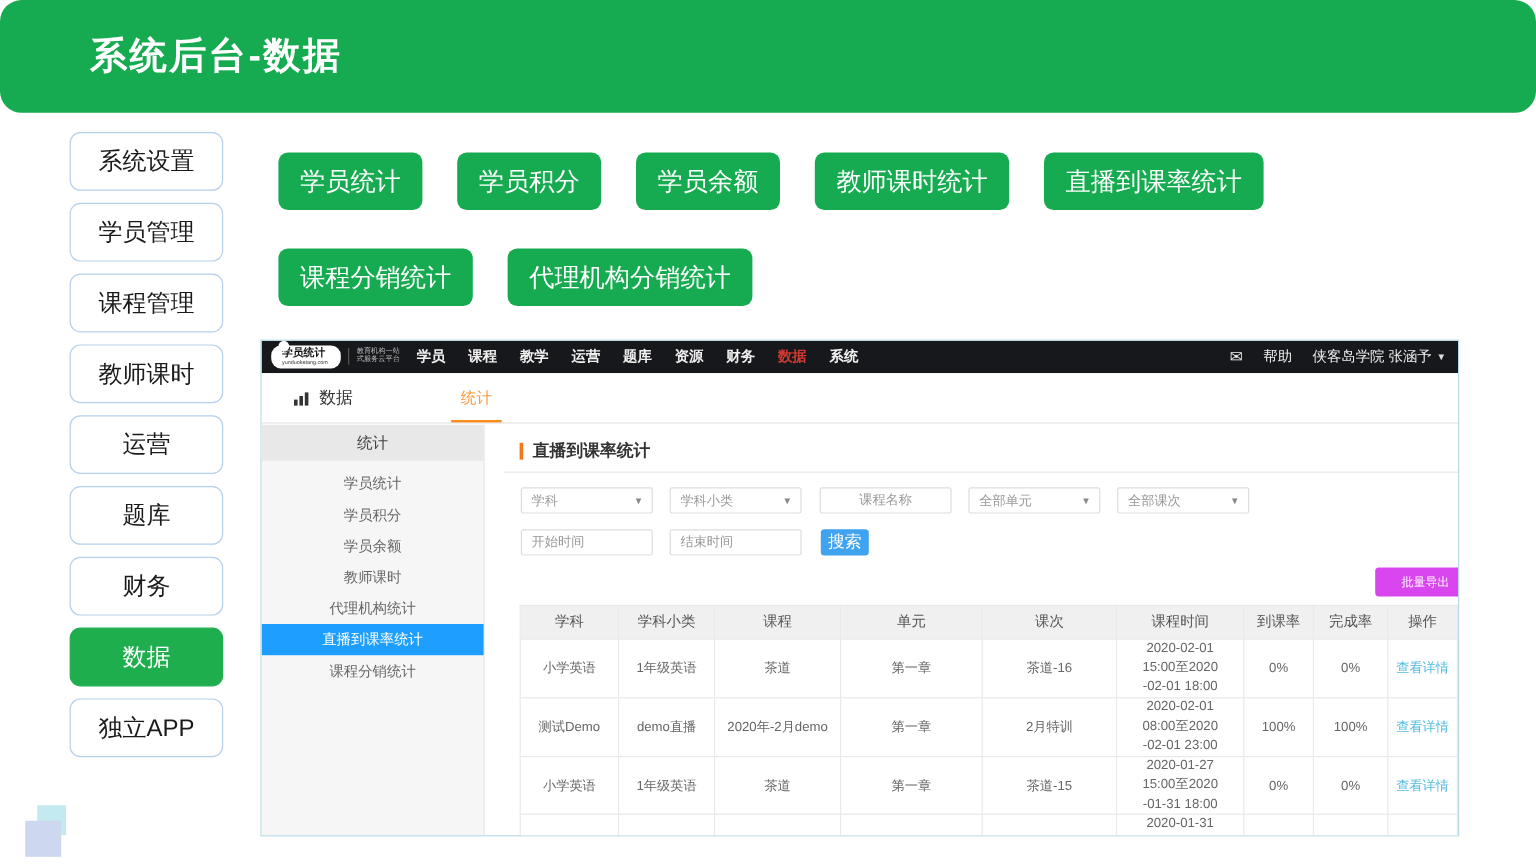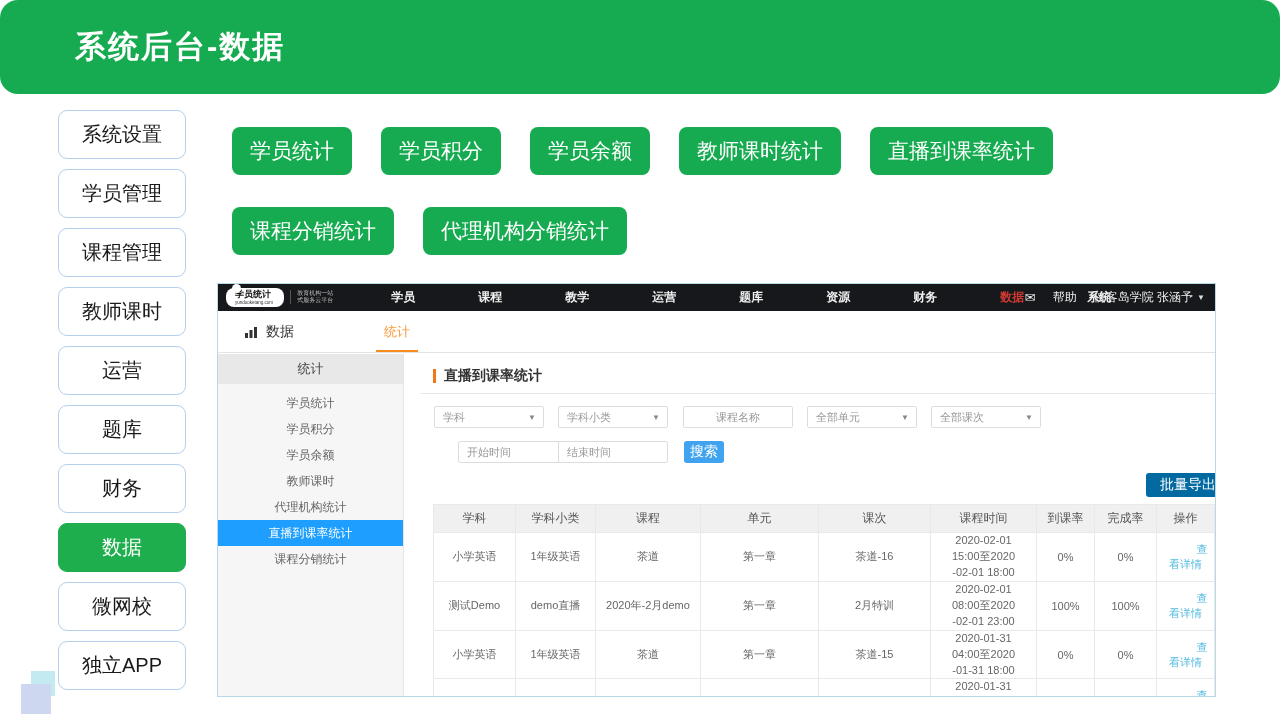--- a/index.html
+++ b/index.html
@@ -32,21 +32,21 @@
 
   
   .topbar { position:relative; height:27px; background:#17181b; display:flex; align-items:center; padding:0 8px; }
   .logo-wrap { display:flex; align-items:center; gap:6px; }
   .logo-cloud { position:relative; background:#fff; border-radius:8px; padding:2px 7px 2px 9px; font-size:9px; font-weight:bold; color:#111; line-height:1.1; }
   .logo-cloud::before { content:""; position:absolute; left:6px; top:-4px; width:9px; height:9px; background:#fff; border-radius:50%; }
   .logo-sub { display:block; font-weight:normal; font-size:5px; color:#333; transform:scale(.9); transform-origin:left; }
   .logo-sep { width:1px; height:14px; background:#555; }
   .logo-tag { font-size:6px; color:#bbb; line-height:1.3; }
   .topnav { display:flex; gap:19px; margin-left:14px; font-size:12px; font-weight:bold; color:#f0f0f0; }
-  .topnav span { cursor:pointer;margin-left:44px; }
+  .topnav span { cursor:pointer; }
   .topnav .nav-active { color:#d03a34; }
   .topbar-right { position:absolute; right:10px; top:0; height:27px; display:flex; align-items:center; gap:17px; font-size:12px; color:#eee; }
   .mail-icon { font-size:13px; cursor:pointer; }
   .user-chip { display:flex; align-items:center; gap:4px; cursor:pointer; white-space:nowrap; }
   .caret-down { font-size:8px; color:#ddd; }
 
   
   .crumb { position:relative; height:42px; background:#fff; border-bottom:1px solid #e3e3e3; display:flex; align-items:center; }
   .crumb-left { display:flex; align-items:center; gap:7px; margin-left:26px; font-size:14px; color:#333; }
   .crumb-tab { position:absolute; left:166px; top:0; height:100%; display:flex; align-items:center; font-size:13px; color:#fb9a3c; cursor:pointer; }
@@ -67,48 +67,47 @@
   .divider { position:absolute; left:16px; right:0; top:39px; height:1px; background:#e8e8e8; }
 
   .f-item { position:absolute; width:110px; height:22px; border:1px solid #ddd; border-radius:2px; background:#fff;
             font-size:11px; color:#999; display:flex; align-items:center; padding:0 8px; cursor:pointer; }
   .f-item .caret { position:absolute; right:7px; font-size:8px; color:#888; }
   input.f-item { cursor:text; }
   input.f-item::placeholder { color:#999; }
 
   .btn-search { position:absolute; left:280px; top:87px; width:40px; height:22px; background:#40a3ef; border:none; border-radius:3px;
                 color:#fff; font-size:14px; cursor:pointer; font-family:inherit; }
-  .btn-export { position:absolute; left:742px; top:119px; width:84px; height:24px; background:#0369a1; border:none; border-radius:3px;
-                color:#fff; font-size:14px; cursor:pointer; font-family:inherit; }
+  .btn-export { position:absolute; left:742px; top:119px; width:84px; height:24px; background:#d946ef; border:none; border-radius:3px;
+                color:#fff; font-size:10px; cursor:pointer; font-family:inherit; }
 
   .tbl { position:absolute; left:29px; top:150px; width:781px; border-collapse:collapse; table-layout:fixed; }
   .tbl th { background:#f0f0f0; height:28px; font-size:12px; font-weight:normal; color:#555; border:1px solid #e9e9e9; }
   .tbl td { height:33px; font-size:11px; color:#666; text-align:center; border:1px solid #e9e9e9; padding:0 4px; background:#fff; }
   .tbl td.time { word-break:break-all; line-height:1.45; padding:0 21px; }
-  .detail-link { color:#54bbe0; cursor:pointer;margin-left:33px; }
+  .detail-link { color:#54bbe0; cursor:pointer; }
 </style>
 </head>
 <body>
 
 <div class="page">
 
   <div class="banner">
     <div class="banner-title">系统后台-数据</div>
   </div>
 
   <div class="sidebar">
     <div class="side-btn">系统设置</div>
     <div class="side-btn">学员管理</div>
     <div class="side-btn">课程管理</div>
     <div class="side-btn">教师课时</div>
     <div class="side-btn">运营</div>
     <div class="side-btn">题库</div>
     <div class="side-btn">财务</div>
     <div class="side-btn active">数据</div>
-    <div class="side-btn">微网校</div>
     <div class="side-btn">独立APP</div>
   </div>
 
   <div class="deco-cyan"></div>
   <div class="deco-blue"></div>
 
   <div class="qbtns">
     <div class="qrow">
       <div class="qbtn">学员统计</div>
       <div class="qbtn">学员积分</div>
@@ -202,21 +201,21 @@
         <input class="f-item" style="left: 279px; top: 52px; text-align: center;" placeholder="课程名称">
         <div class="f-item" style="left:403px; top:52px;">
           <span>全部单元</span>
           <span class="caret">▼</span>
         </div>
         <div class="f-item" style="left:527px; top:52px;">
           <span>全部课次</span>
           <span class="caret">▼</span>
         </div>
 
-        <input class="f-item" style="left: 30px; top: 87px; margin-left: 24px;" placeholder="开始时间">
+        <input class="f-item" style="left: 30px; top: 87px;" placeholder="开始时间">
         <input class="f-item" style="left: 154px; top: 87px;" placeholder="结束时间">
         <button class="btn-search">搜索</button>
 
         <button class="btn-export">批量导出</button>
 
         <table class="tbl">
           <colgroup>
             <col style="width:82px">
               <col style="width:80px">
               <col style="width:105px">
@@ -262,21 +261,21 @@
               <td>100%</td>
               <td>100%</td>
               <td><span class="detail-link">查看详情</span></td>
             </tr>
             <tr>
               <td>小学英语</td>
               <td>1年级英语</td>
               <td>茶道</td>
               <td>第一章</td>
               <td>茶道-15</td>
-              <td class="time">2020-01-31 04:00至2020-01-31 18:00</td>
+              <td class="time">2020-01-27 15:00至2020-01-31 18:00</td>
               <td>0%</td>
               <td>0%</td>
               <td><span class="detail-link">查看详情</span></td>
             </tr>
             <tr>
               <td>小学英语</td>
               <td>1年级英语</td>
               <td>寒假辅导</td>
               <td>第一章</td>
               <td>寒假辅导-5</td>

